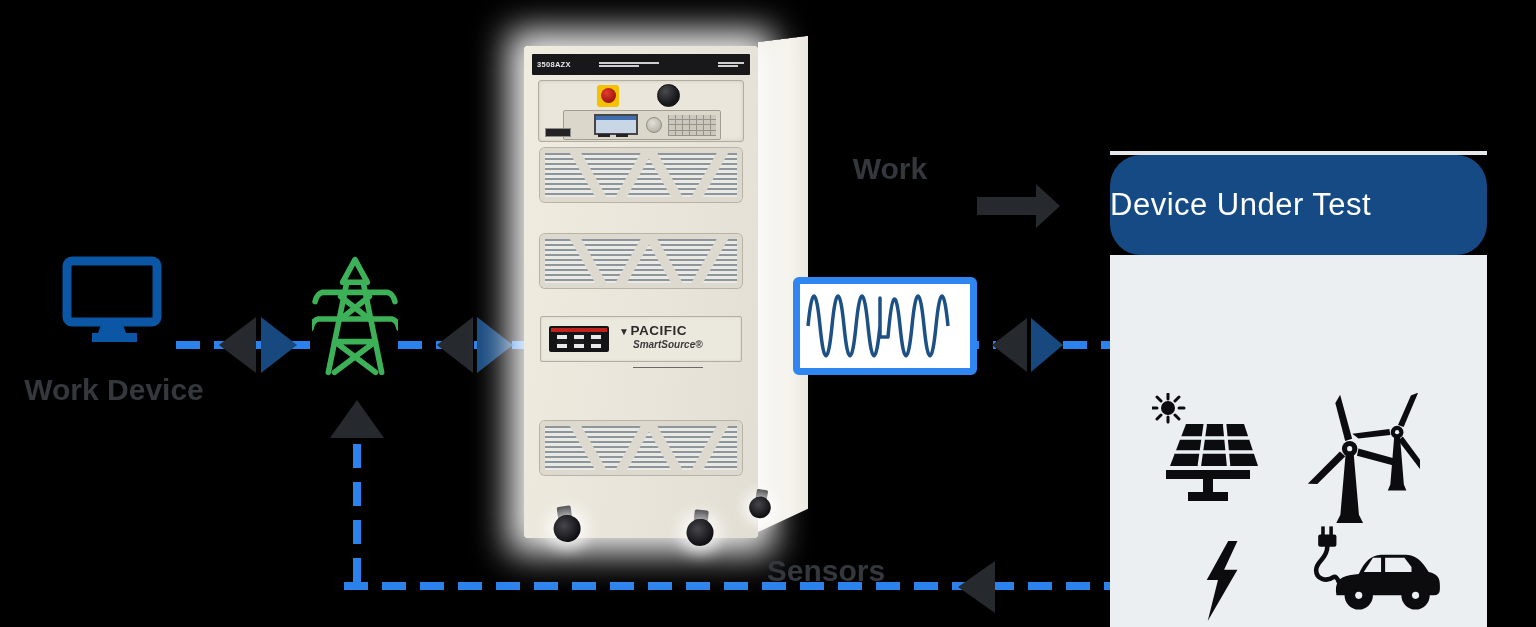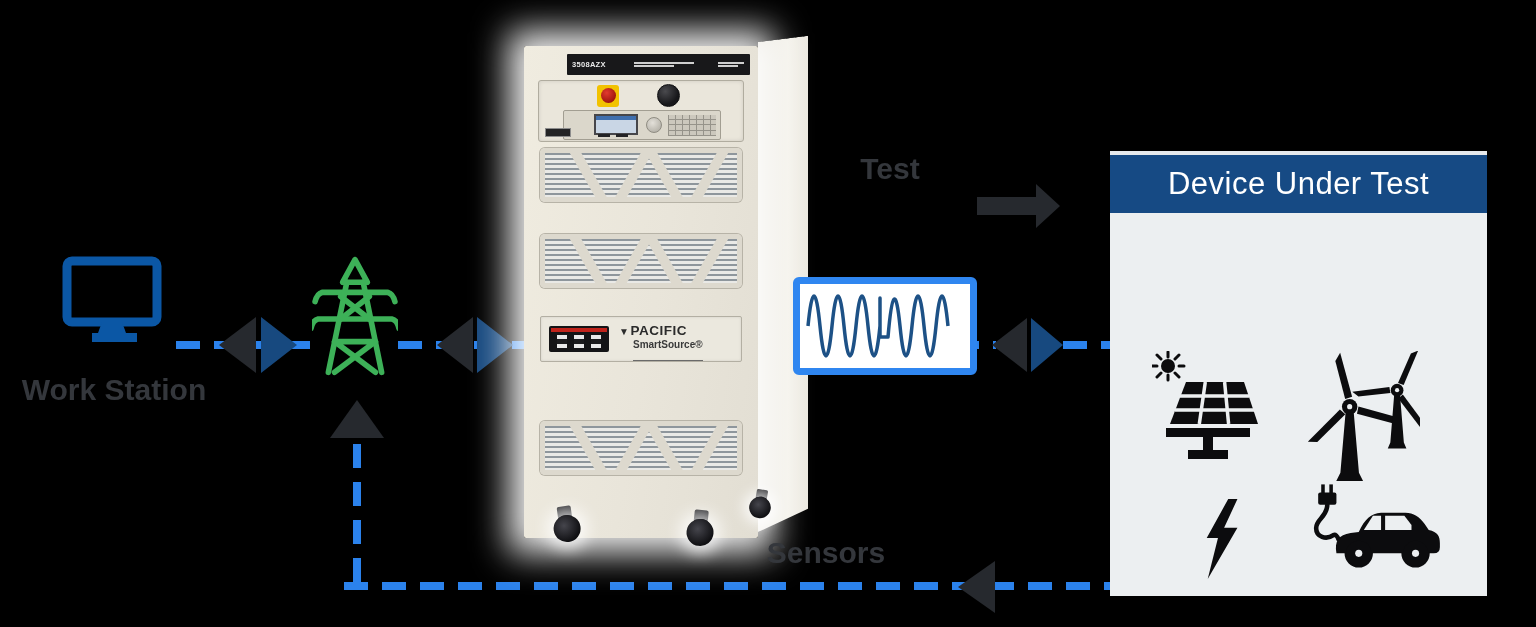--- a/index.html
+++ b/index.html
@@ -19,43 +19,43 @@
   .solid-arrow { fill:var(--arrow-dark); }
 
   
   .diagram-label {
     z-index:3; color:var(--label-text);
     font-weight:bold; font-size:30px; line-height:35px; text-align:center;
   }
   .lbl-workstation { left:8px;  top:372px; width:212px; }
   .lbl-simulator   { left:268px; top:151px; width:184px; }
   .lbl-amplifier   { left:798px; top:151px; width:184px; }
-  .lbl-sensors     { left:748px; top:535px; width:156px; }
+  .lbl-sensors     { left:748px; top:553px; width:156px; }
 
   
   .cmp { z-index:2; }
   .monitor-box { left:62px;  top:256px; width:100px; height:86px; }
   .tower-box   { left:312px; top:255px; width:86px;  height:124px; }
 
   
   .wave-box {
     left:793px; top:277px; width:184px; height:98px; z-index:4;
     background:#fff; border:7px solid var(--wave-border);
     border-radius:6px; box-sizing:border-box;
   }
 
   
   .dut {
     left:1110px; top:151px; width:377px; height:466px; z-index:2;
     border-top:4px solid #e6e9ec;
     box-sizing:border-box;
   }
   .dut-header {
-    height:58px; background:var(--dut-header-bg);
-    display:flex; align-items:center; justify-content:center;
+    height:100px; background:var(--dut-header-bg);
+    display:flex; align-items:center; justify-content:flex-start;border-radius:31px;
   }
   .dut-title { color:var(--dut-header-text); font-size:31px; font-weight:400; letter-spacing:0.5px; }
   .dut-body  { position:relative; height:383px; background:var(--dut-body-bg); }
   .dut-body > div { position:absolute; }
   .icon-solar { left:42px;  top:138px; width:112px; height:110px; }
   .icon-wind  { left:192px; top:138px; width:118px; height:132px; }
   .icon-bolt  { left:86px;  top:284px; width:46px;  height:84px;  }
   .icon-car   { left:196px; top:268px; width:142px; height:92px;  }
 
   
@@ -68,21 +68,21 @@
     clip-path:polygon(0 0, 100% 0, 100% 96.5%, 0 100%);
     box-shadow:0 0 30px 12px rgba(255,255,255,.85);
   }
   .rack-front {
     left:10px; top:18px; width:234px; height:492px;
     background:linear-gradient(100deg,#f0ece0,#e9e5da 55%,#e2ded3);
     border-radius:2px;
     box-shadow:0 0 34px 16px rgba(255,255,255,.92);
   }
   .rack-strip { left:8px; top:8px; right:8px; height:21px; background:#18181a; border-radius:1px;
-    display:flex; align-items:center;margin-left:35px; }
+    display:flex; align-items:center; }
   .rack-model { position:static; color:#e9e9e9; font-size:7.5px; font-weight:bold; padding-left:5px; letter-spacing:.3px; }
   .tbar { position:static; display:block; height:2px; background:#cfcfcf; margin:1.5px 0; }
   .tgrp { position:static; margin-left:28px; }
   .tgrp.right { margin-left:auto; margin-right:6px; }
   .tgrp .tbar:nth-child(1){ width:60px; } .tgrp .tbar:nth-child(2){ width:40px; }
   .tgrp.right .tbar:nth-child(1){ width:26px; } .tgrp.right .tbar:nth-child(2){ width:20px; }
 
   .ctrl-panel { left:14px; top:34px; width:206px; height:62px;
     background:#eae6db; border:1px solid #b0ac9f; border-radius:3px;
     box-shadow:inset 0 0 4px rgba(0,0,0,.12); }
@@ -119,22 +119,22 @@
     background:#ebe8de; border:1px solid #b3afa3; border-radius:2px;
     box-shadow:inset 0 0 3px rgba(0,0,0,.1); }
   .breaker { left:8px; top:9px; width:60px; height:26px; background:#141416; border-radius:2px; }
   .breaker::before { content:""; position:absolute; left:2px; right:2px; top:2px; height:4px; background:#c0231b; }
   .breaker i { top:9px; width:10px; height:13px;
     background:linear-gradient(#e9e9e9 0 4px, #1b1b1d 4px 9px, #e9e9e9 9px); }
   .breaker i:nth-child(1){ left:8px; } .breaker i:nth-child(2){ left:25px; } .breaker i:nth-child(3){ left:42px; }
   .brand-text { left:78px; top:6px; width:120px; }
   .brand-logo { position:static; display:block; font-size:13.5px; font-weight:900; color:#2b2b2b; letter-spacing:.5px; }
   .brand-logo .tri { position:static; font-size:10px; margin-right:1px; }
-  .brand-product { position:static; display:block; font-size:10px; font-weight:bold;
-    color:#3a3a3a; margin:1px 0 0 14px; border-bottom:1px solid #6a6a6a; width:70px; padding-bottom:10px; }
+  .brand-product { position:static; display:block; font-size:10px; font-style:italic; font-weight:bold;
+    color:#3a3a3a; margin:1px 0 0 14px; border-bottom:1px solid #6a6a6a; width:70px; padding-bottom:17px; }
 
   .wheel { width:30px; height:36px; }
   .wheel::before { content:""; position:absolute; top:0; left:7px; width:14px; height:13px;
     background:#1c1c1f; border-radius:2px; }
   .wheel::after { content:""; position:absolute; bottom:0; left:1px; width:27px; height:27px;
     border-radius:50%; background:radial-gradient(circle at 40% 38%, #45454c, #101013 70%);
     box-shadow:0 0 16px 7px rgba(255,255,255,.8); }
   .wheel.w1 { left:38px;  top:478px; transform:rotate(-8deg); }
   .wheel.w2 { left:172px; top:482px; transform:rotate(6deg); }
   .wheel.w3 { left:232px; top:458px; transform:scale(.8) rotate(10deg); }
@@ -174,21 +174,21 @@
     <polygon class="solid-arrow" points="977,197 1036,197 1036,184 1060,206 1036,228 1036,215 977,215"></polygon>
   </svg>
 
   <div class="cmp monitor-box">
     <svg width="100" height="86" viewBox="0 0 100 86">
       <rect x="5" y="5" width="90" height="61" rx="5" fill="none" style="stroke:var(--monitor-blue)" stroke-width="9"></rect>
       <polygon points="40,66 60,66 64,77 36,77" style="fill:var(--monitor-blue)"></polygon>
       <rect x="30" y="77" width="45" height="9" style="fill:var(--monitor-blue)"></rect>
     </svg>
   </div>
-  <div class="diagram-label lbl-workstation">Work Station</div>
+  <div class="diagram-label lbl-workstation">Work Device</div>
 
   <div class="diagram-label lbl-simulator">
     <br>
   </div>
   <div class="cmp tower-box">
     <svg width="86" height="124" viewBox="0 0 84 120" fill="none" style="stroke:var(--tower-green)" stroke-width="5.5" stroke-linecap="round">
       <path d="M42,4 L30,26 M42,4 L54,26 M30,26 H54"></path>
       <path d="M10,36 H74 M10,36 q-5,1 -7,9 M74,36 q5,1 7,9"></path>
       <path d="M28,40 L56,62 M56,40 L28,62"></path>
       <path d="M6,62 H78 M6,62 q-5,1 -7,9 M78,62 q5,1 7,9"></path>
@@ -254,21 +254,21 @@
           <i class="slat s3"></i>
           <i class="slat s4"></i>
       </div>
     </div>
     <div class="wheel w1"></div>
     <div class="wheel w2"></div>
     <div class="wheel w3"></div>
   </div>
 
   <div class="diagram-label lbl-amplifier">
-    <span>Test</span><br>
+    <span>Work</span><br>
   </div>
 
   <div class="wave-box">
     <svg width="170" height="84" viewBox="0 0 170 84" fill="none" style="stroke:var(--wave-color)" stroke-width="3.5" stroke-linejoin="round">
       <path d="M8,42 q6,-60 12,0 q6,60 12,0 q6,-60 12,0 q6,60 12,0 q6,-60 12,0 q6,60 12,0
                l0,-28 l0,39 l8,0
                q6,-70 12,-11 q6,60 12,0 q6,-60 12,0 q6,60 12,0 q6,-60 12,0"></path>
     </svg>
   </div>
 

